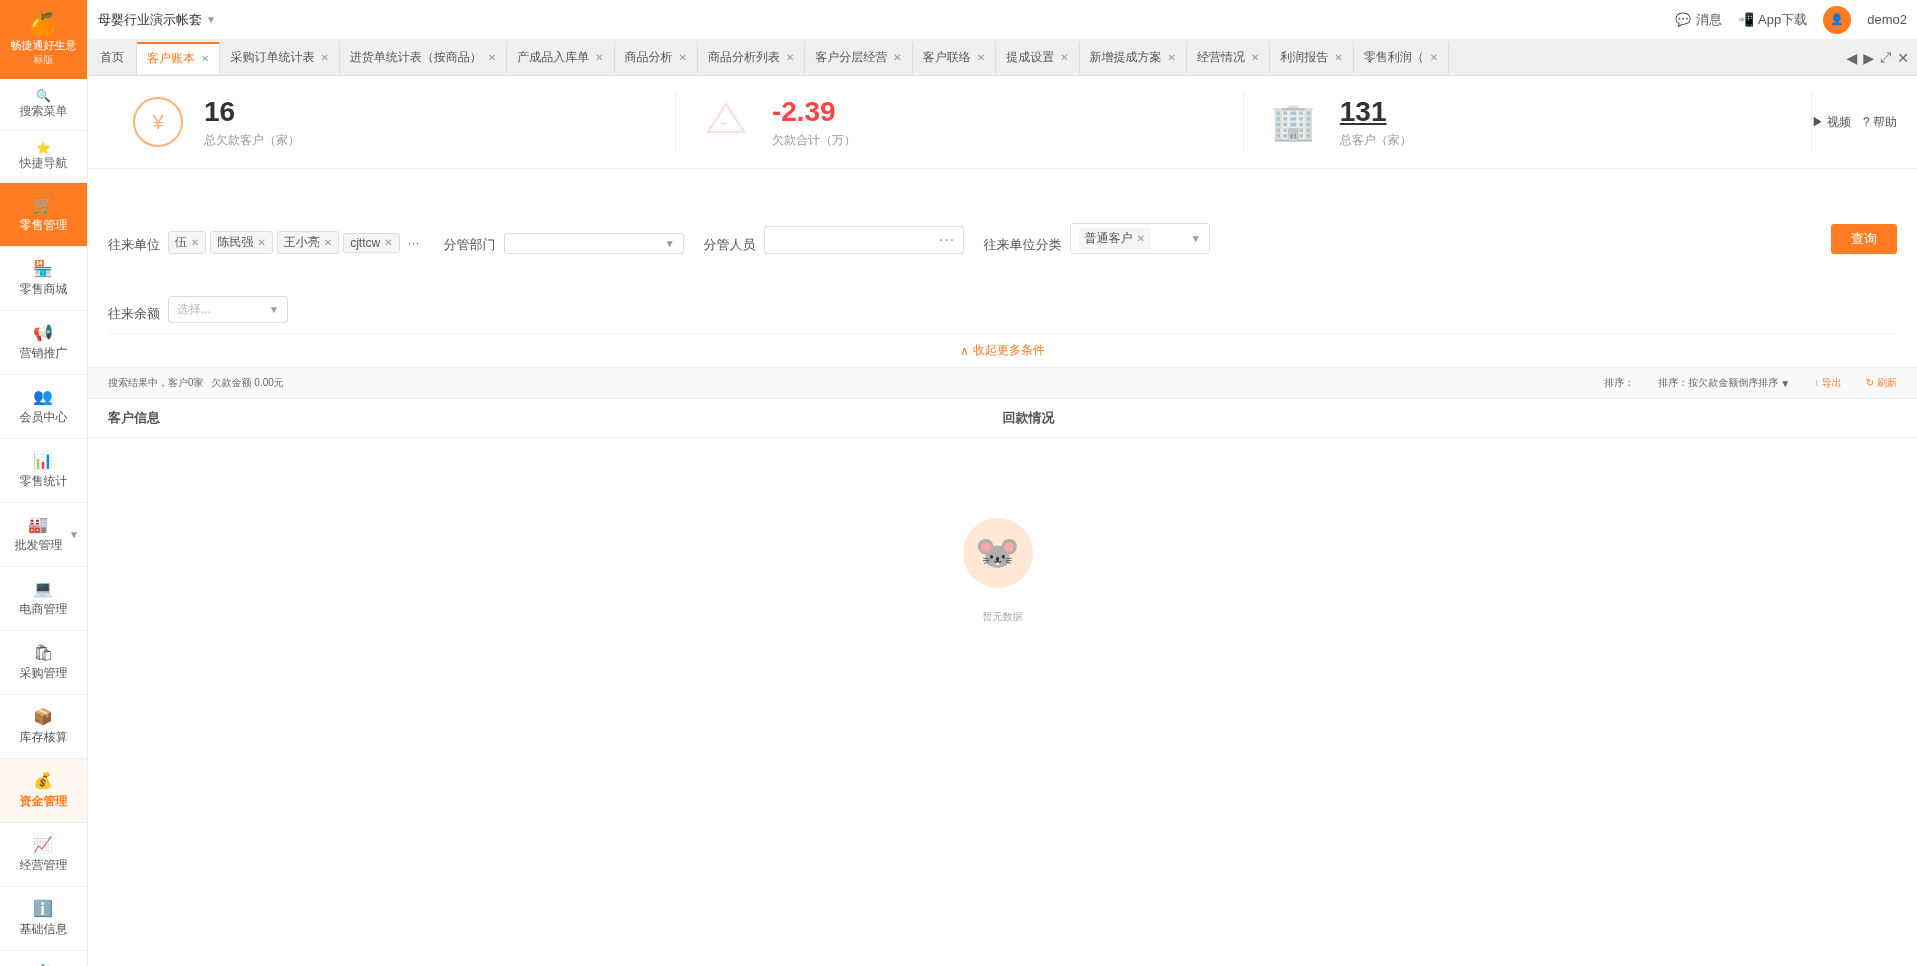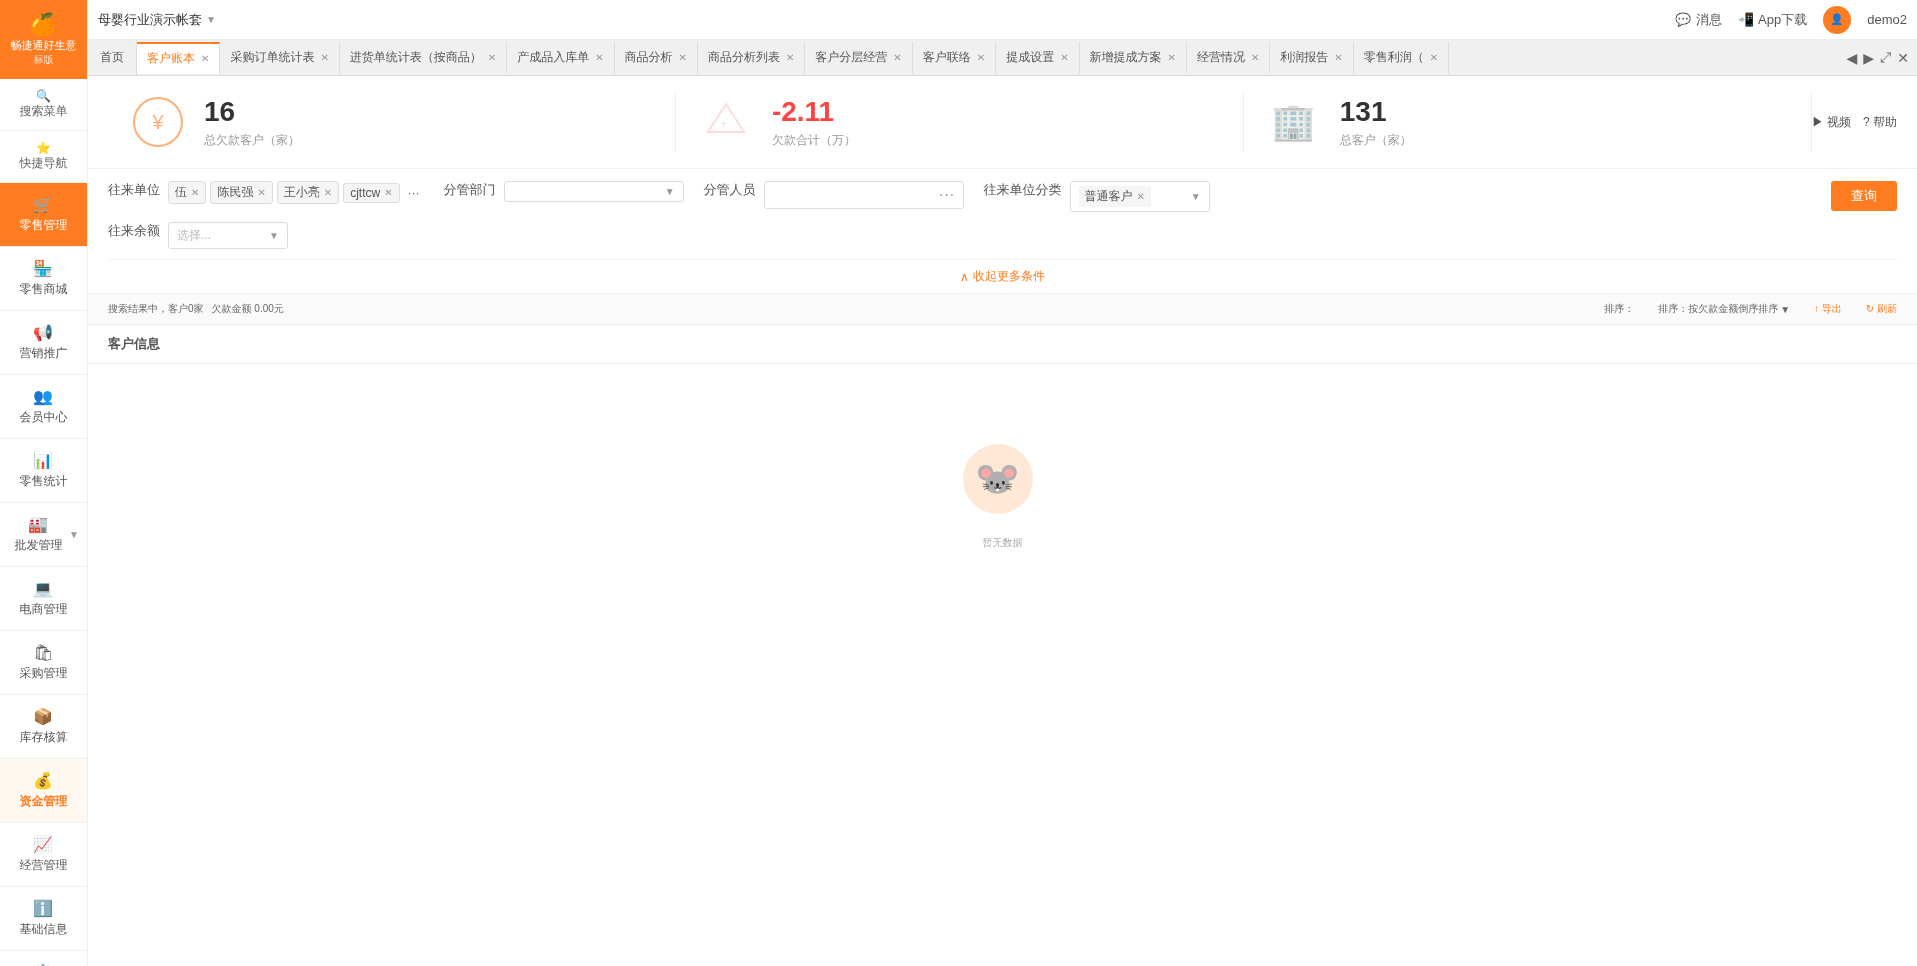--- a/index.html
+++ b/index.html
@@ -49,21 +49,21 @@
     .stat-icon .building-icon { font-size: 36px; color: #b0cce8; opacity: 0.6; }
     .stat-value { font-size: 28px; font-weight: bold; color: #333; }
     .stat-value.negative { color: #ff4444; }
     .stat-label { font-size: 12px; color: #999; margin-top: 4px; }
     .stat-text { }
     .stat-bar-right { display: flex; align-items: center; gap: 12px; margin-left: auto; font-size: 12px; color: #666; }
     .stat-bar-right .link-btn { cursor: pointer; color: #555; }
 
     
     .filter-bar { background: #fff; padding: 12px 20px 0; border-bottom: 1px solid #f0f0f0; }
-    .filter-row { display: flex; align-items: flex-start; gap: 8px; margin-bottom: 10px; flex-wrap: wrap; }
+    .filter-row { display: flex; align-items: flex-end; gap: 8px; margin-bottom: 10px; flex-wrap: wrap; margin-top: 42px; }
     .filter-label { font-size: 13px; color: #555; white-space: nowrap; }
     .filter-tags { display: flex; align-items: center; gap: 4px; flex-wrap: wrap; }
     .filter-tag { display: flex; align-items: center; gap: 4px; background: #f5f5f5; border: 1px solid #ddd; border-radius: 3px; padding: 2px 6px; font-size: 12px; color: #555; cursor: pointer; }
     .filter-tag .tag-close { color: #999; font-size: 10px; cursor: pointer; }
     .filter-more { color: #666; cursor: pointer; font-size: 12px; padding: 2px 4px; }
     .filter-select { display: flex; align-items: center; border: 1px solid #ddd; border-radius: 3px; padding: 4px 8px; font-size: 12px; color: #555; cursor: pointer; min-width: 140px; gap: 4px; background: #fff; }
     .filter-select .placeholder { color: #bbb; }
     .filter-select .chevron { margin-left: auto; color: #999; font-size: 10px; }
     .filter-input-wrap { display: flex; align-items: center; border: 1px solid #ddd; border-radius: 3px; padding: 4px 8px; font-size: 12px; background: #fff; min-width: 200px; }
     .filter-dots { color: #999; cursor: pointer; font-size: 16px; }
@@ -280,31 +280,31 @@
         <div class="stat-item">
           <div class="stat-icon">
             <div style="width:50px;height:50px;display:flex;align-items:center;justify-content:center;opacity:0.4;">
               <svg width="44" height="44" viewBox="0 0 44 44">
                 <polygon points="22,4 40,32 4,32" fill="none" stroke="#ffaaaa" stroke-width="2"></polygon>
                 <text x="16" y="28" font-size="12" fill="#ffaaaa">+</text>
               </svg>
             </div>
           </div>
           <div class="stat-text">
-            <div class="stat-value negative">-2.11</div>
+            <div class="stat-value negative">-2.39</div>
             <div class="stat-label">欠款合计（万）</div>
           </div>
         </div>
 
         <div class="stat-item">
           <div class="stat-icon">
             <span class="building-icon">🏢</span>
           </div>
           <div class="stat-text">
-            <div class="stat-value" style="">131</div>
+            <div class="stat-value" style="text-decoration:underline;">131</div>
             <div class="stat-label">总客户（家）</div>
           </div>
         </div>
 
         <div class="stat-bar-right">
           <div class="link-btn">
             <span>▶</span>
             <span>视频</span>
           </div>
           <div class="link-btn">
@@ -393,20 +393,21 @@
           </div>
           <div class="action-link">
             <span>↻</span>
             <span>刷新</span>
           </div>
         </div>
       </div>
 
       <div class="table-header">
         <div class="col-customer">客户信息</div>
+        <div class="col-repayment">回款情况</div>
       </div>
 
       <div class="empty-state">
         <div class="empty-icon">
           <div class="mouse-circle">
             <span>🐭</span>
           </div>
         </div>
         <div class="empty-text">暂无数据</div>
       </div>

